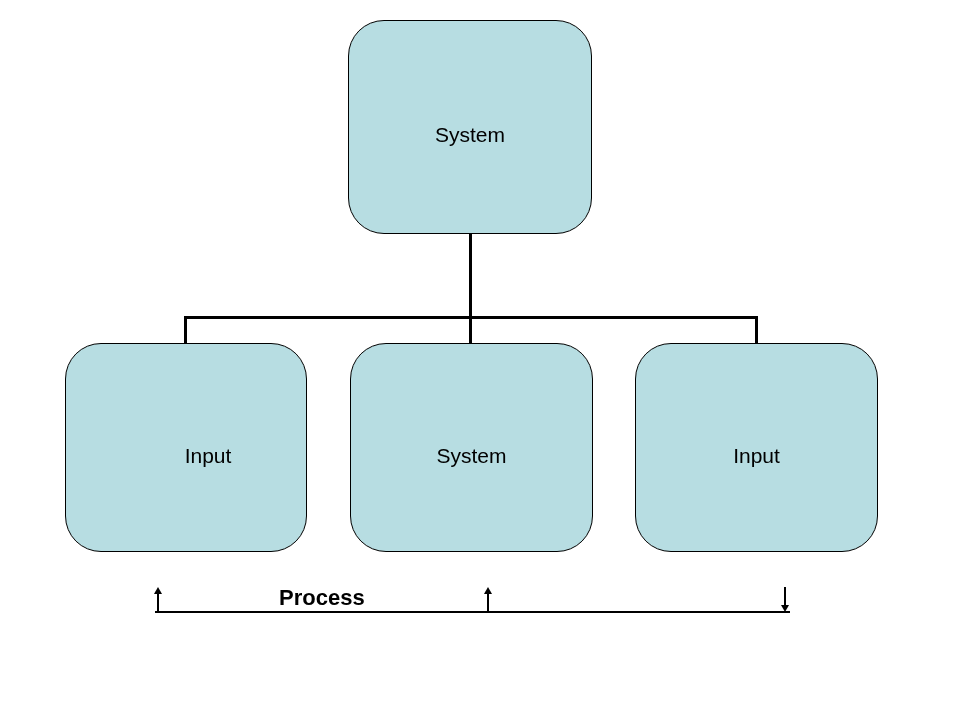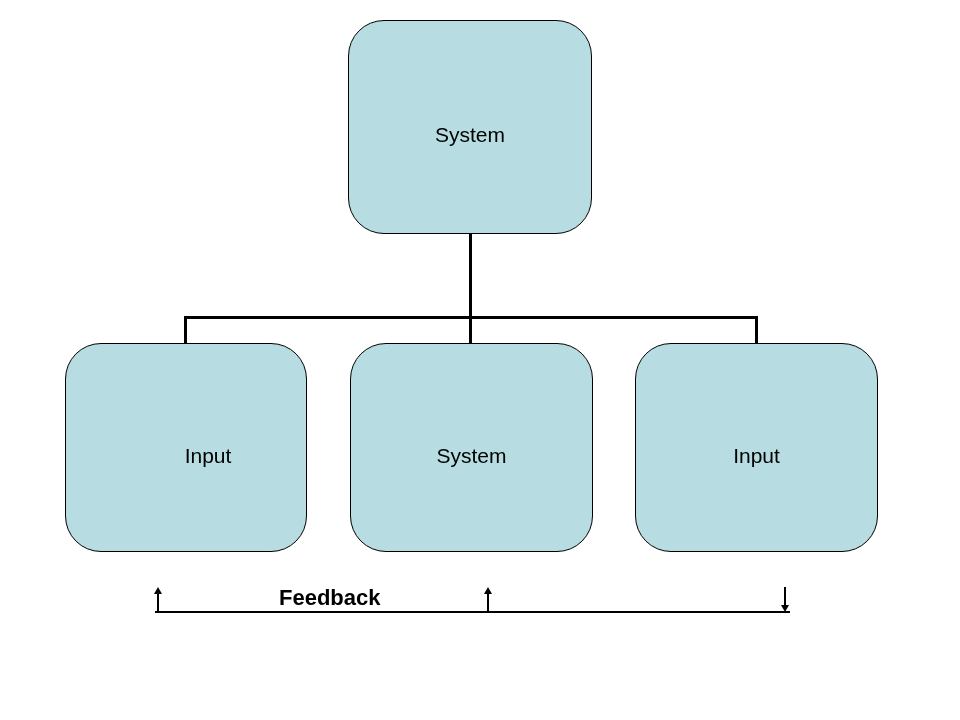--- a/index.html
+++ b/index.html
@@ -122,15 +122,15 @@
   </div>
   <div class="fb-arrow up arrow-mid">
     <span class="head"></span>
     <span class="stem"></span>
   </div>
   <div class="fb-arrow down arrow-right">
     <span class="stem"></span>
     <span class="head"></span>
   </div>
 
-  <div class="fb-label">Feedback</div>
+  <div class="fb-label">Process</div>
 
 </div>
 
 </body></html>

